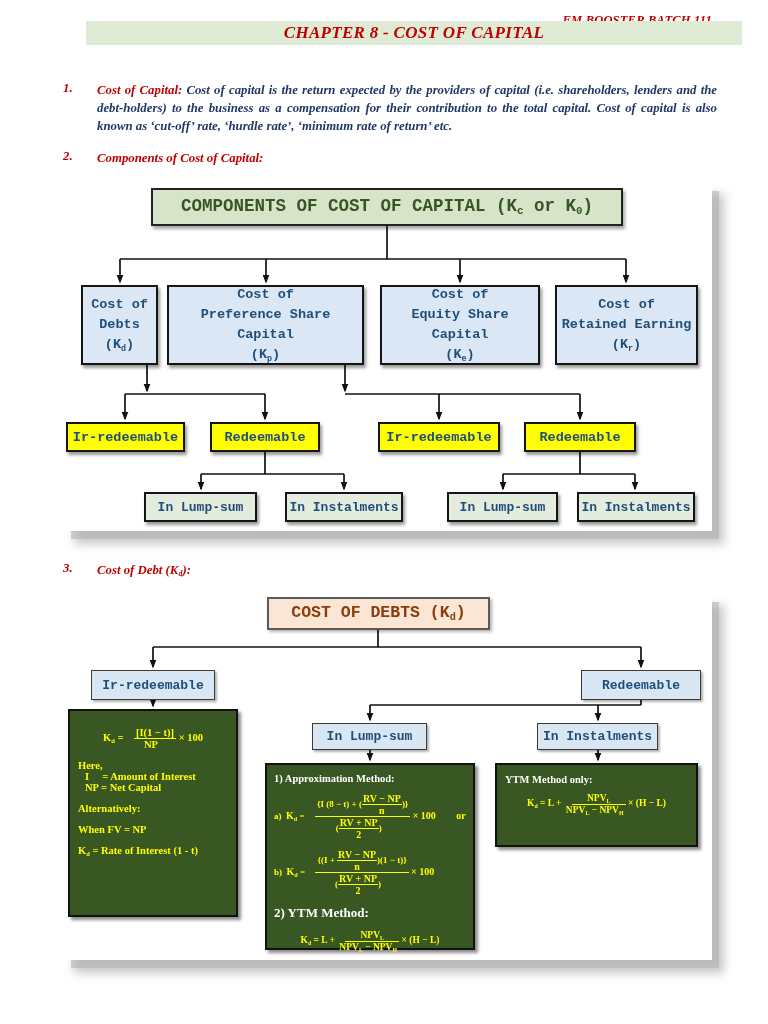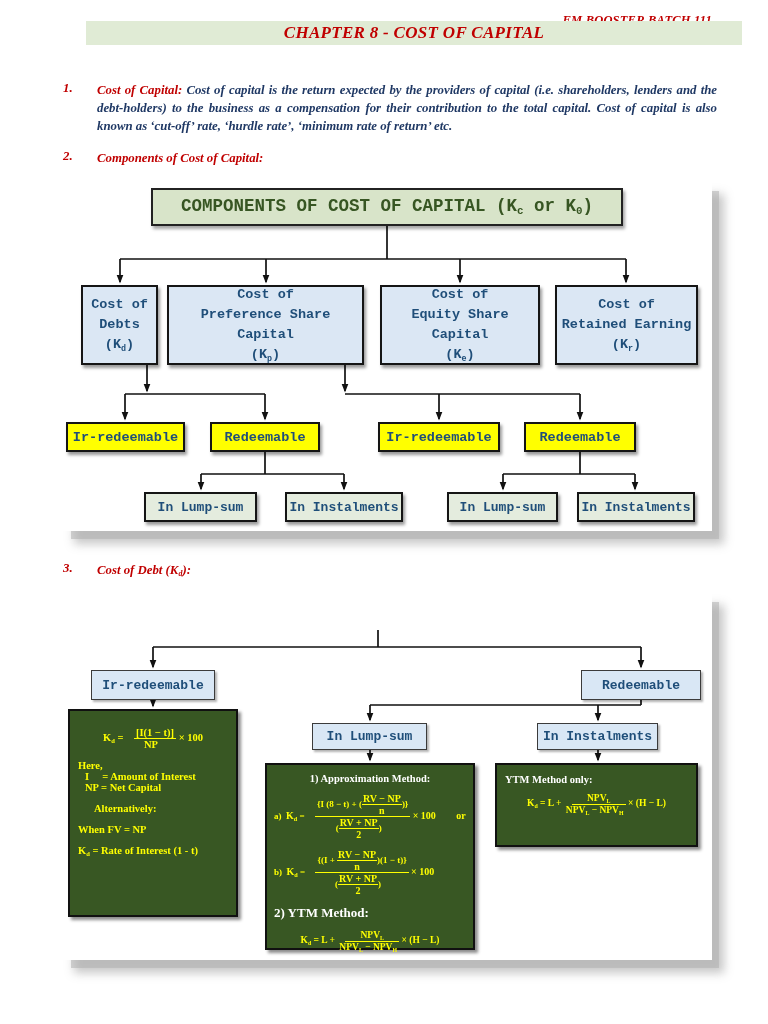--- a/index.html
+++ b/index.html
@@ -155,43 +155,46 @@
         <line x1="579" y1="55" x2="579" y2="75" marker-end="url(#a2)"></line>
         <line x1="91" y1="108" x2="91" y2="114" marker-end="url(#a2)"></line>
         <path d="M579,108 V113 M308,113 H579"></path>
         <line x1="308" y1="113" x2="308" y2="128" marker-end="url(#a2)"></line>
         <line x1="536" y1="113" x2="536" y2="128" marker-end="url(#a2)"></line>
         <line x1="308" y1="158" x2="308" y2="168" marker-end="url(#a2)"></line>
         <line x1="536" y1="158" x2="536" y2="168" marker-end="url(#a2)"></line>
       </g>
     </svg>
 
+    <div class="node d2-title" style="left:205px;top:5px;width:223px;height:33px;">
+      <span><span>COST OF DEBTS (K</span><span class="sub">d</span><span>)</span></span>
+    </div>
 
     <div class="node blue2" style="left:29px;top:78px;width:124px;height:30px;">Ir-redeemable</div>
     <div class="node blue2" style="left:519px;top:78px;width:120px;height:30px;">Redeemable</div>
     <div class="node blue2" style="left:250px;top:131px;width:115px;height:27px;">In Lump-sum</div>
     <div class="node blue2" style="left:475px;top:131px;width:121px;height:27px;">In Instalments</div>
 
     <div class="gbox" style="left:6px;top:117px;width:170px;height:208px;">
       <div class="fline" style="text-align:center;margin:6px 0 10px;">
         <span>K</span><span class="sub">d</span>
         <span>=</span>
         <span class="frac"><span class="fn">[I(1 − t)]</span><span class="fd">NP</span></span>
         <span>× 100</span>
       </div>
       <div>Here,</div>
       <div class="pre" style="padding-left:7px;">I     = Amount of Interest</div>
       <div class="pre" style="padding-left:7px;margin-bottom:10px;">NP = Net Capital</div>
-      <div style="margin-bottom:10px;margin-left:16px;">Alternatively:</div>
+      <div style="margin-bottom:10px;">Alternatively:</div>
       <div style="margin-bottom:10px;">When FV = NP</div>
       <div><span>K</span><span class="sub">d</span> <span>= Rate of Interest (1 - t)</span></div>
     </div>
 
     <div class="gbox" style="left:203px;top:171px;width:210px;height:187px;padding:8px 7px;font-size:9px;">
-      <div class="white" style="font-size:10.5px;text-align:center;">1) Approximation Method:</div>
+      <div class="white" style="font-size:10.5px;">1) Approximation Method:</div>
       <div class="fline" style="margin:9px 0;">
         <span>a)</span>&nbsp;
         <span style="font-size:10px;"><span>K</span><span class="sub">d</span></span>
         <span>=</span>
         <span class="frac">
           <span class="fn"><span>{I (8 − t) + (</span><span class="sfrac"><span class="fn">RV − NP</span><span class="fd">n</span></span><span>)}</span></span>
           <span class="fd"><span>(</span><span class="sfrac"><span class="fn">RV + NP</span><span class="fd">2</span></span><span>)</span></span>
         </span>
         <span style="font-size:10px;">× 100</span>
         <span style="font-size:10px;margin-left:18px;">or</span>

